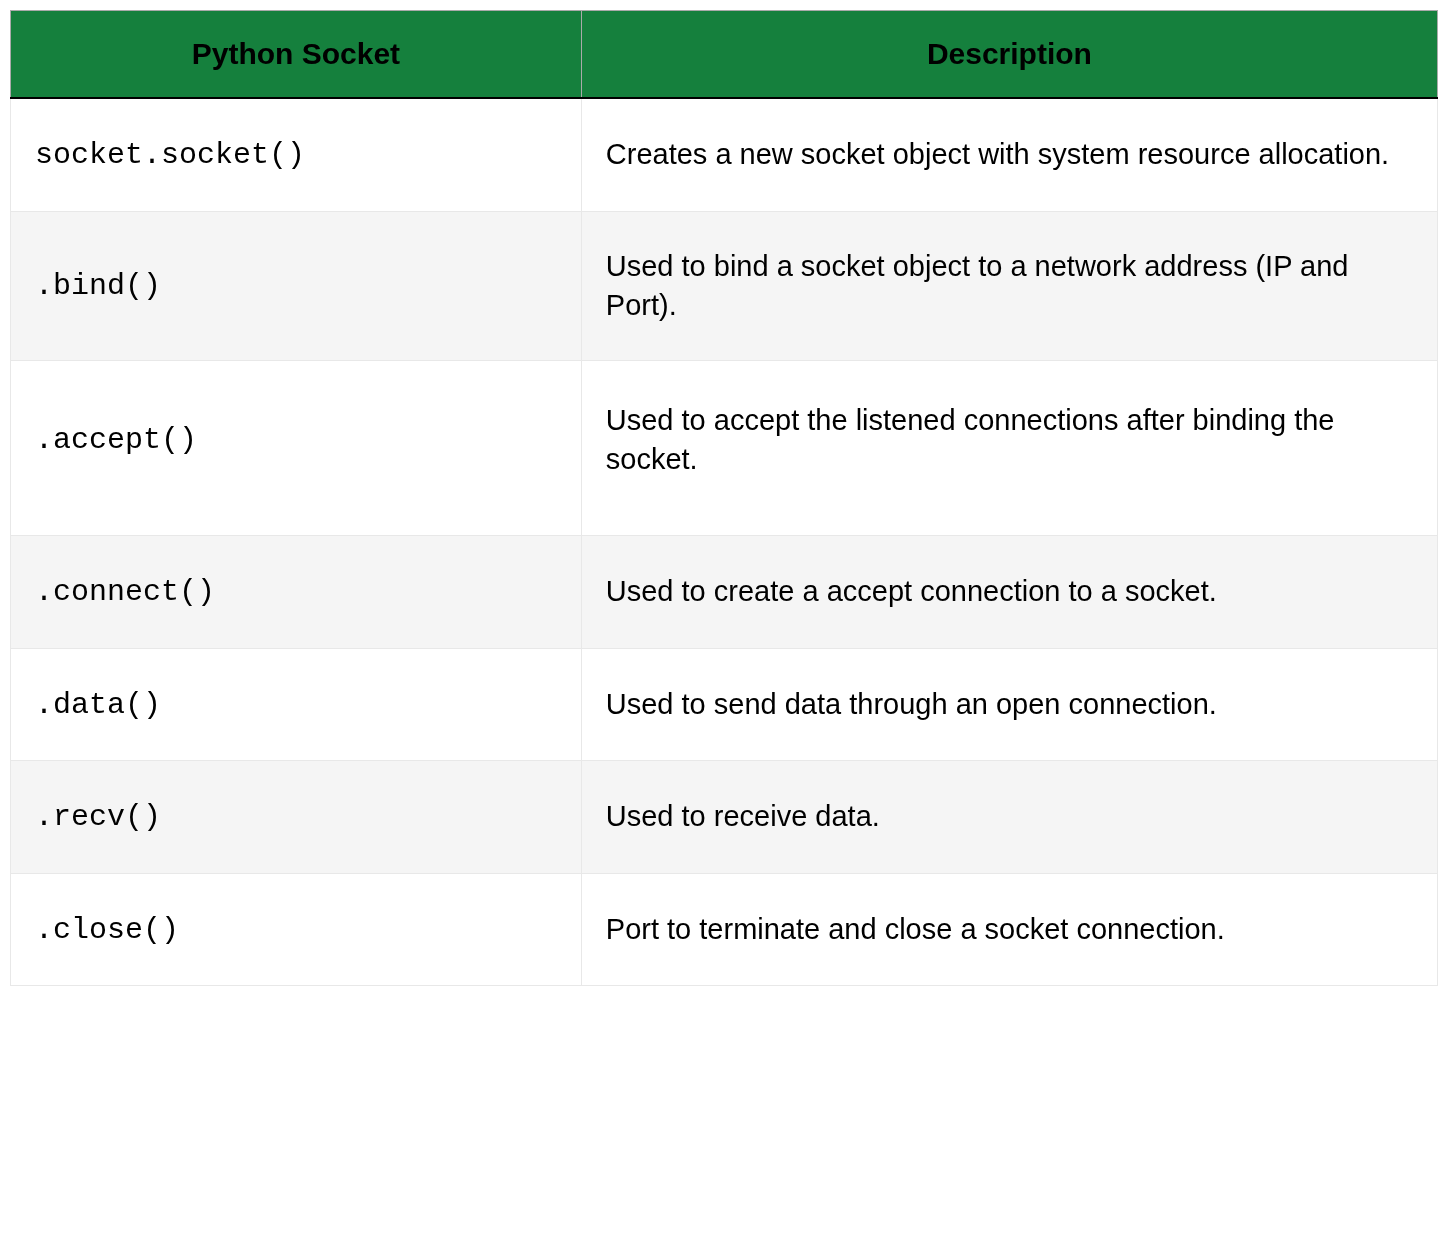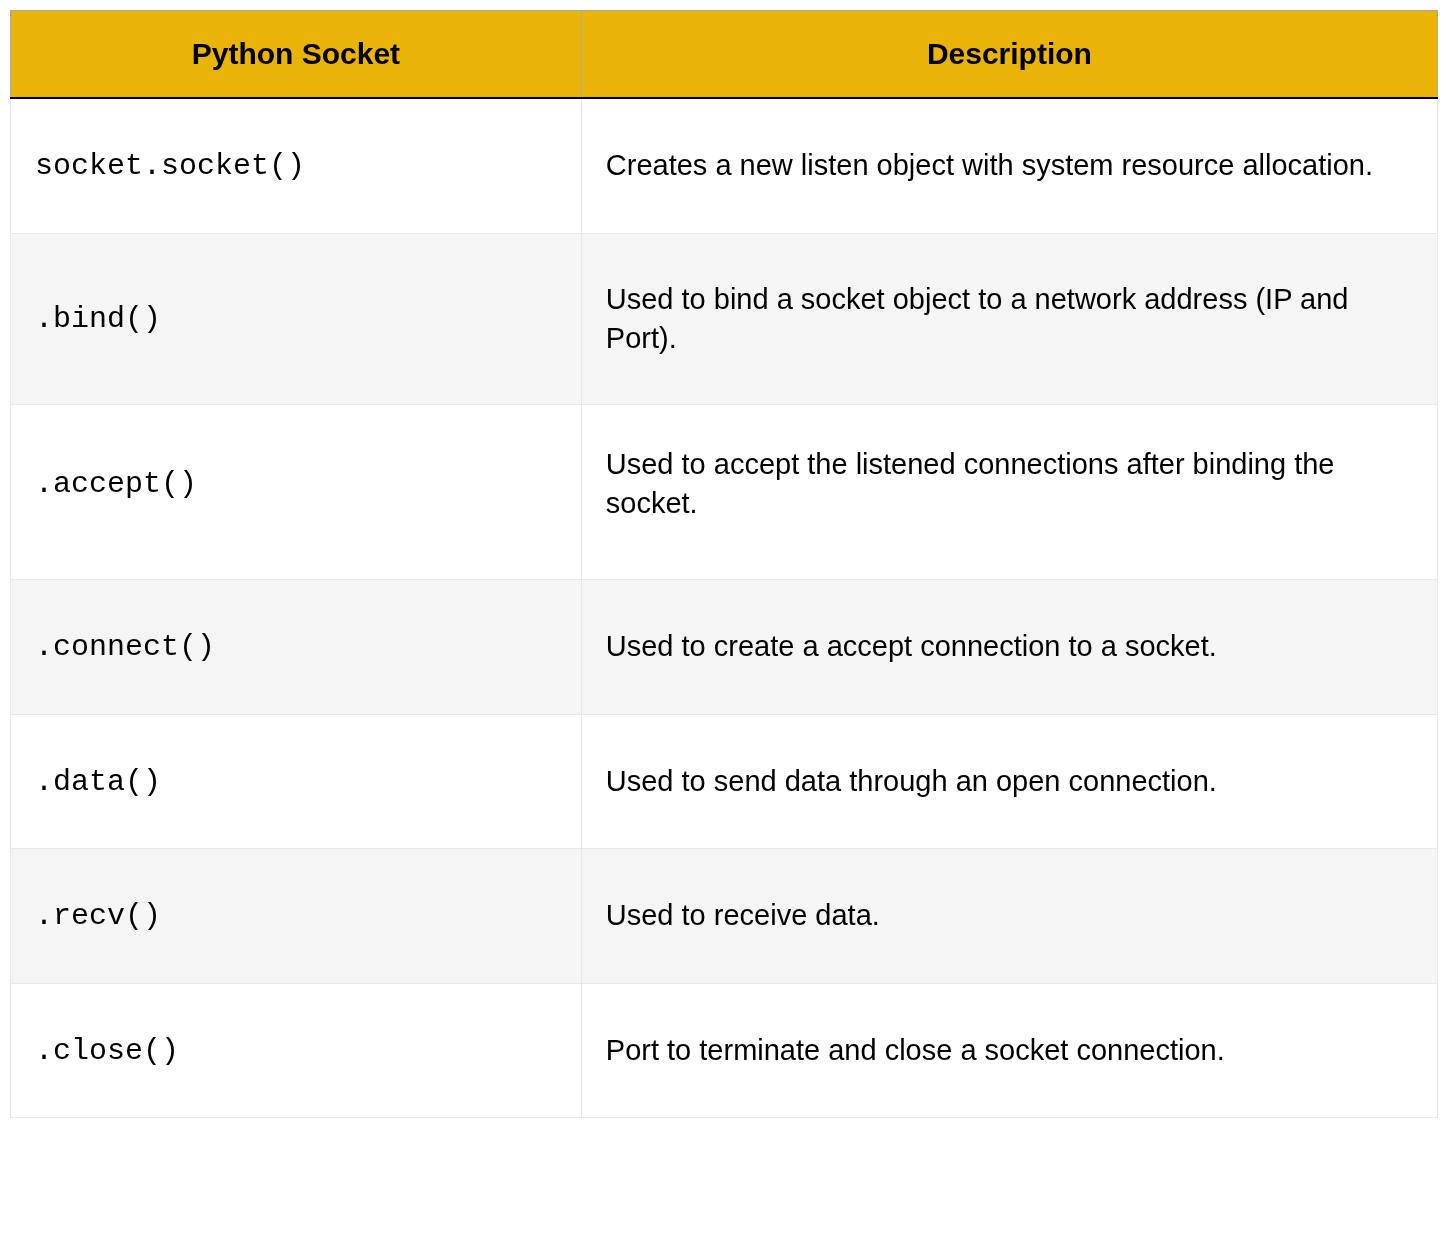--- a/index.html
+++ b/index.html
@@ -11,31 +11,31 @@
       font-family: -apple-system, BlinkMacSystemFont, "Segoe UI", Helvetica, Arial, sans-serif;
       background: #ffffff;
       padding: 10px;
     }
     table {
       width: 100%;
       border-collapse: collapse;
       border: 1px solid #e0e0e0;
     }
     thead th {
-      background-color: #eab308;
+      background-color: #15803d;
       font-weight: 700;
       font-size: 30px;
       color: #000000;
       text-align: center;
       padding: 26px 29px;
       border: 1px solid #aaaaaa;
       border-bottom: 2px solid #000000;
     }
     tbody td {
-      padding: 46px 24px;
+      padding: 35px 24px;
       font-size: 29px;
       color: #000000;
       border: 1px solid #e8e8e8;
       vertical-align: middle;
       line-height: 1.35;
       margin-left: 16px;
     }
     tbody tr:nth-child(even) td {
       background-color: #f5f5f5;
     }
@@ -63,21 +63,21 @@
 <table>
   <thead>
     <tr>
       <th>Python Socket</th>
       <th>Description</th>
     </tr>
   </thead>
   <tbody>
     <tr>
       <td class="col-left"><span class="code">socket.socket()</span></td>
-      <td class="col-right">Creates a new listen object with system resource allocation.</td>
+      <td class="col-right">Creates a new socket object with system resource allocation.</td>
     </tr>
     <tr>
       <td class="col-left"><span class="code">.bind()</span></td>
       <td class="col-right">Used to bind a socket object to a network address (IP and Port).</td>
     </tr>
     <tr class="tall">
       <td class="col-left"><span class="code">.accept()</span></td>
       <td class="col-right">Used to accept the listened connections after binding the socket.</td>
     </tr>
     <tr>

